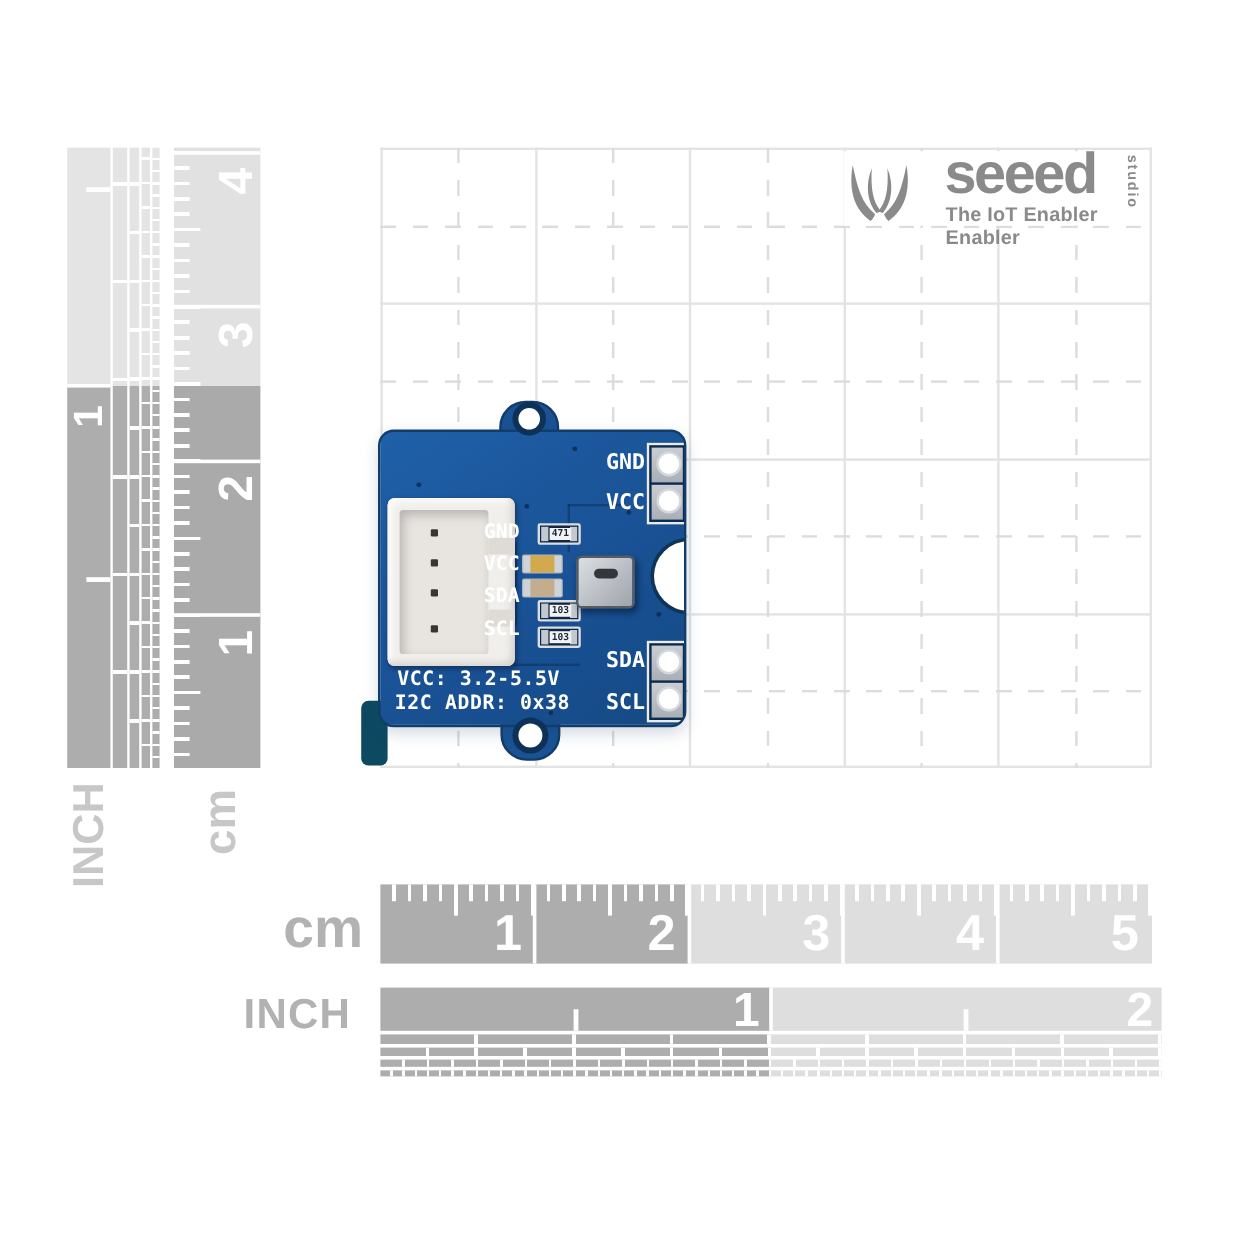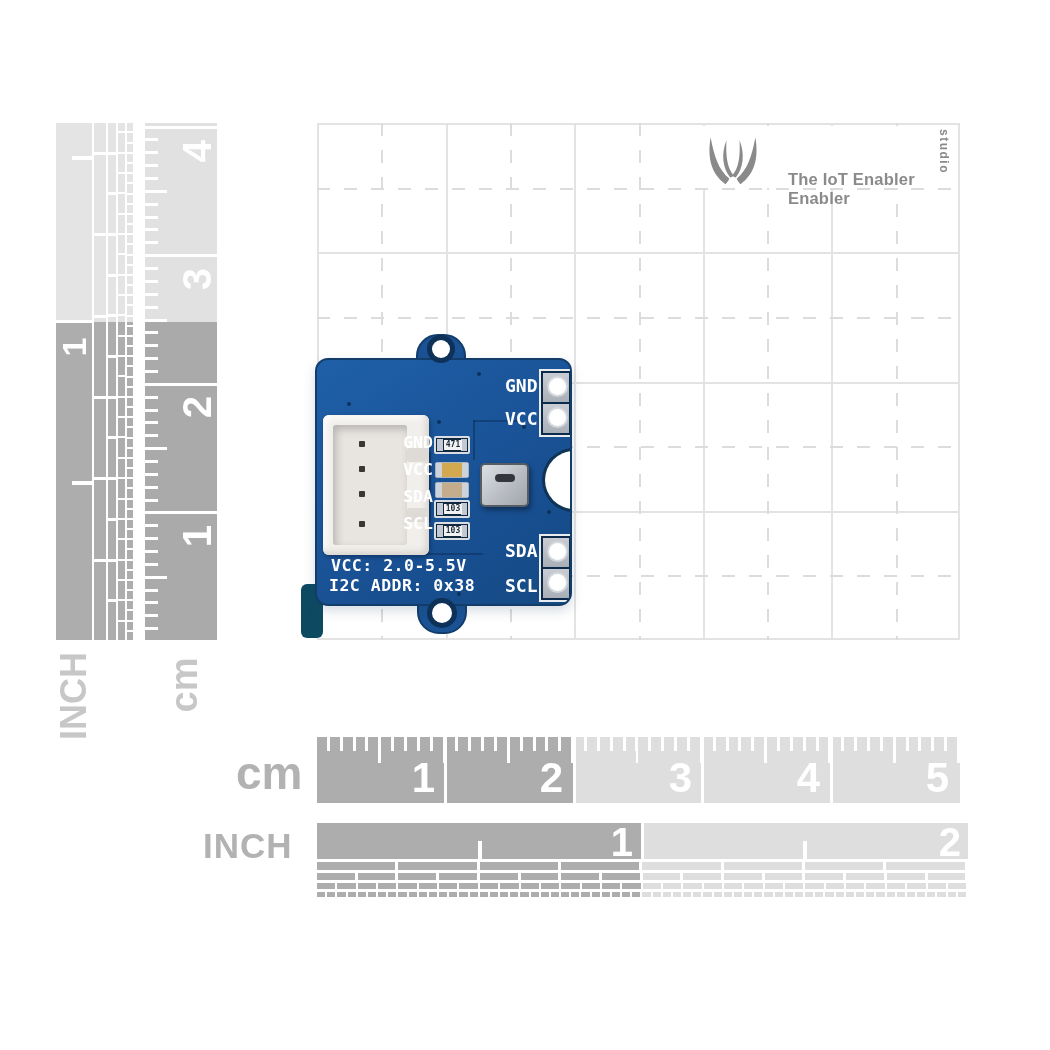--- a/index.html
+++ b/index.html
@@ -107,21 +107,21 @@
 
   
   #connector{left:6px;top:55px;width:106px;height:140px;background:#f1efec;border-radius:6px;
     box-shadow:1px 2px 4px rgba(0,0,20,.35), inset -3px -3px 6px #d6d3ce, inset 3px 3px 6px #ffffff;}
   #conn-cavity{left:10px;top:10px;width:74px;height:120px;background:#e8e5e1;border-radius:3px;
     box-shadow:inset 3px 4px 9px rgba(0,0,0,.22);}
   .conn-latch{width:22px;height:14px;background:#dedad6;border-radius:2px;}
   .conn-pin{width:6px;height:6px;background:#3a3632;border-radius:1px;}
 
   
-  .res{left:117px;width:36px;height:18px;border:2px solid #d9dee4;background:#10273f;
+  .res{left:131px;width:36px;height:18px;border:2px solid #d9dee4;background:#10273f;
        border-radius:2px;box-sizing:border-box;}
   .res .cap{position:absolute;top:1px;width:6px;height:12px;background:#c3c9d2;}
   .res .lbl{position:absolute;left:8px;top:2px;width:18px;height:10px;background:#f2f2f2;
        font-family:"DejaVu Sans Mono",monospace;font-size:8px;font-weight:700;color:#1a2a3a;
        text-align:center;line-height:10px;}
   .cpass{left:118px;width:34px;height:16px;border:1px solid #aab4c0;border-radius:2px;box-sizing:border-box;}
   .cpass .cap{position:absolute;top:0;width:6px;height:14px;background:#cdd3da;}
 
   
   #sensor{left:163px;top:103px;width:49px;height:44px;border-radius:5px;
@@ -168,20 +168,21 @@
       <div class="abs gline-dash-h" style="top: 452.3px;"></div>
     </div>
 
   <div class="abs" id="logo">
     <svg class="abs" style="left:2px;top:2px" width="56" height="60" viewBox="0 0 60 64">
       <path fill="#8a8a8a" d="M 22,60 C 8,50 2,34 6,10 C 10,30 14,44 26,54 C 25,57 23,59 22,60 Z"></path>
       <path fill="#8a8a8a" d="M 38,60 C 52,50 58,34 54,10 C 50,30 46,44 34,54 C 35,57 37,59 38,60 Z"></path>
       <path fill="#8a8a8a" d="M 27,53 C 19,43 17,28 23,13 C 22,31 24,43 31,51 C 30,52 28,52.5 27,53 Z"></path>
       <path fill="#8a8a8a" d="M 33,53 C 41,43 43,28 37,13 C 38,31 36,43 29,51 C 30,52 32,52.5 33,53 Z"></path>
     </svg>
+    <div class="abs brand">seeed</div>
     <div class="abs brand-sub">studio</div>
     <div class="abs tagline">The IoT Enabler Enabler</div>
   </div>
 
   <div class="abs" id="vinch">
     <div class="abs vinch-bar"></div>
     <div class="abs vinch-div" style="top:197px"></div>
     <div class="abs vinch-tick" style="top:33px"></div>
     <div class="abs vinch-tick" style="top:358px"></div>
     <div class="abs vinch-col1"></div>
@@ -316,21 +317,21 @@
       <div class="pad">
           <span class="hole-in"></span>
         </div>
     </div>
 
     <div class="abs silk padlbl" style="top:16px">GND</div>
     <div class="abs silk padlbl" style="top:49px">VCC</div>
     <div class="abs silk padlbl" style="top:181px">SDA</div>
     <div class="abs silk padlbl" style="top:216px">SCL</div>
 
-    <div class="abs silk" style="left:14px;top:196px;font-size:16.5px;letter-spacing:.5px">VCC: 2.0-5.5V</div>
+    <div class="abs silk" style="left:14px;top:196px;font-size:16.5px;letter-spacing:.5px">VCC: 3.2-5.5V</div>
     <div class="abs silk" style="left:12px;top:216px;font-size:16.5px;letter-spacing:.5px">I2C ADDR: 0x38</div>
   </div>
 
   <div class="abs hole-ring" style="left:427px;top:335px;width:28px;height:28px"></div>
   <div class="abs hole-in" style="left:432px;top:340px;width:18px;height:18px"></div>
   <div class="abs hole-ring" style="left:427px;top:598px;width:30px;height:30px"></div>
   <div class="abs hole-in" style="left:432px;top:603px;width:20px;height:20px"></div>
 
 </div>
 

